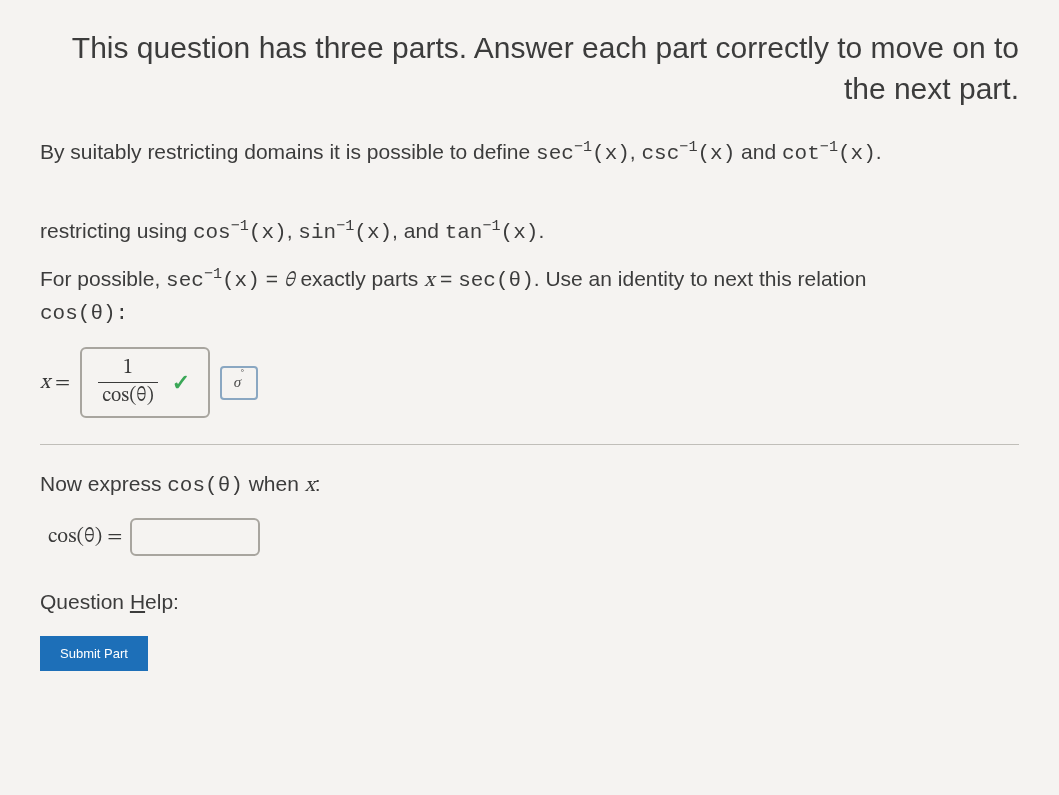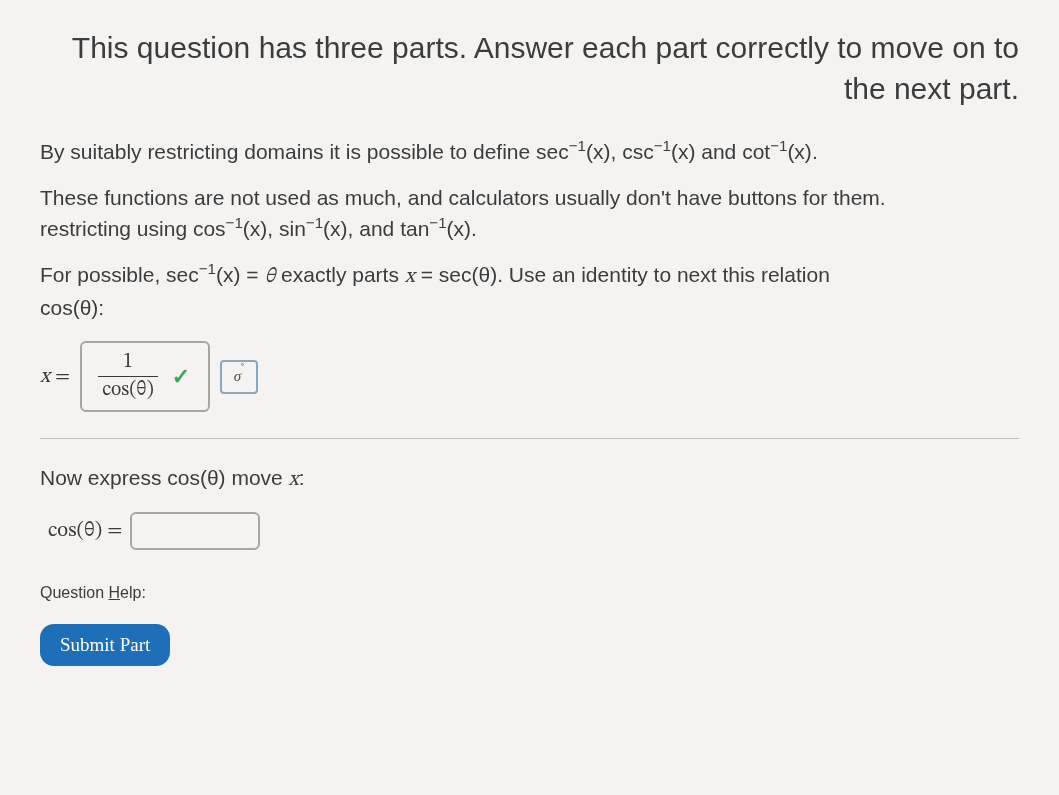--- a/index.html
+++ b/index.html
@@ -24,21 +24,21 @@
       color: #3c3c3c;
       text-align: right;
     }
     .paragraph {
       font-size: 21px;
       line-height: 1.45;
       margin-bottom: 16px;
       color: #3c3c3c;
     }
     .math-inline {
-      font-family: Liberation Sans, sans-serif;
+      font-family: Liberation Mono, monospace;
     }
     .math-italic {
       font-style: italic;
       font-family: "Cambria Math", "STIX Two Math", serif;
     }
     sup {
       font-size: 0.72em;
       vertical-align: super;
       line-height: 0;
     }
@@ -117,21 +117,21 @@
       font-family: "Cambria Math", "STIX Two Math", serif;
     }
     .empty-box {
       border: 2px solid #a8a59f;
       border-radius: 6px;
       width: 130px;
       height: 38px;
       background: #f5f3f1;
     }
     .help-row {
-      font-size: 16px;
+      font-size: 21px;
       margin-bottom: 22px;
       display: flex;
       align-items: center;
       gap: 12px;
     }
     .help-label {
       color: #3c3c3c;
     }
     .help-link {
       color: #2f6fa8;
@@ -155,44 +155,43 @@
       left: 4px;
       width: 0;
       height: 0;
       border-left: 4px solid transparent;
       border-right: 4px solid transparent;
       border-top: 5px solid #2f6fa8;
     }
     .submit-btn {
       background: #1d6fb8;
       color: #fff;
-      font-size: 19px;
+      font-size: 13px;
       padding: 10px 20px;
       border: none;
-      border-radius: 14px;
+      border-radius: 0;
       cursor: pointer;
-      font-family: Liberation Serif, serif;
     }
     .underline-h {
       text-decoration: underline;
     }
   </style>
 </head>
 <body>
 
 
 
 <div class="title">This question has three parts. Answer each part correctly to move on to the next part.</div>
 
 <div class="paragraph">
   <span>By suitably restricting domains it is possible to define </span><span class="math-inline"><span>sec</span><sup>−1</sup><span>(x)</span></span><span>, </span><span class="math-inline"><span>csc</span><sup>−1</sup><span>(x)</span></span><span> and </span><span class="math-inline"><span>cot</span><sup>−1</sup><span>(x)</span></span><span>.</span>
 </div>
 
 <div class="paragraph">
-  <span>These functions are not used as much, and calculators usually don't have buttons for them.</span><br>
+  <br>
   <span>restricting using </span><span class="math-inline"><span>cos</span><sup>−1</sup><span>(x)</span></span><span>, </span><span class="math-inline"><span>sin</span><sup>−1</sup><span>(x)</span></span><span>, and </span><span class="math-inline"><span>tan</span><sup>−1</sup><span>(x)</span></span><span>.</span>
 </div>
 
 <div class="paragraph">
   <span>For possible, </span><span class="math-inline"><span>sec</span><sup>−1</sup><span>(x)</span></span><span> = </span><span class="math-italic">θ</span><span> exactly parts </span><span class="math-italic">x</span><span> = </span><span class="math-inline">sec(θ)</span><span>. Use an identity to next this relation</span><br>
   <span class="math-inline">cos(θ):</span>
 </div>
 
 <div class="answer-row">
   <span class="answer-label">
@@ -206,21 +205,21 @@
     <span class="check-icon">✓</span>
   </div>
   <div class="formula-button">
     <span class="sigma">σ<sup style="font-size:9px;position:relative;top:-6px;left:-1px;">°</sup></span>
   </div>
 </div>
 
 <hr class="divider">
 
 <div class="paragraph">
-  <span>Now express </span><span class="math-inline">cos(θ)</span><span> move </span><span class="math-italic">x</span><span>:</span>
+  <span>Now express </span><span class="math-inline">cos(θ)</span><span> when </span><span class="math-italic">x</span><span>:</span>
 </div>
 
 <div class="answer-row-2">
   <span class="answer-lhs">
     <span>cos(θ)</span><span> =</span>
   </span>
   <div class="empty-box"></div>
 </div>
 
 <div class="help-row">

